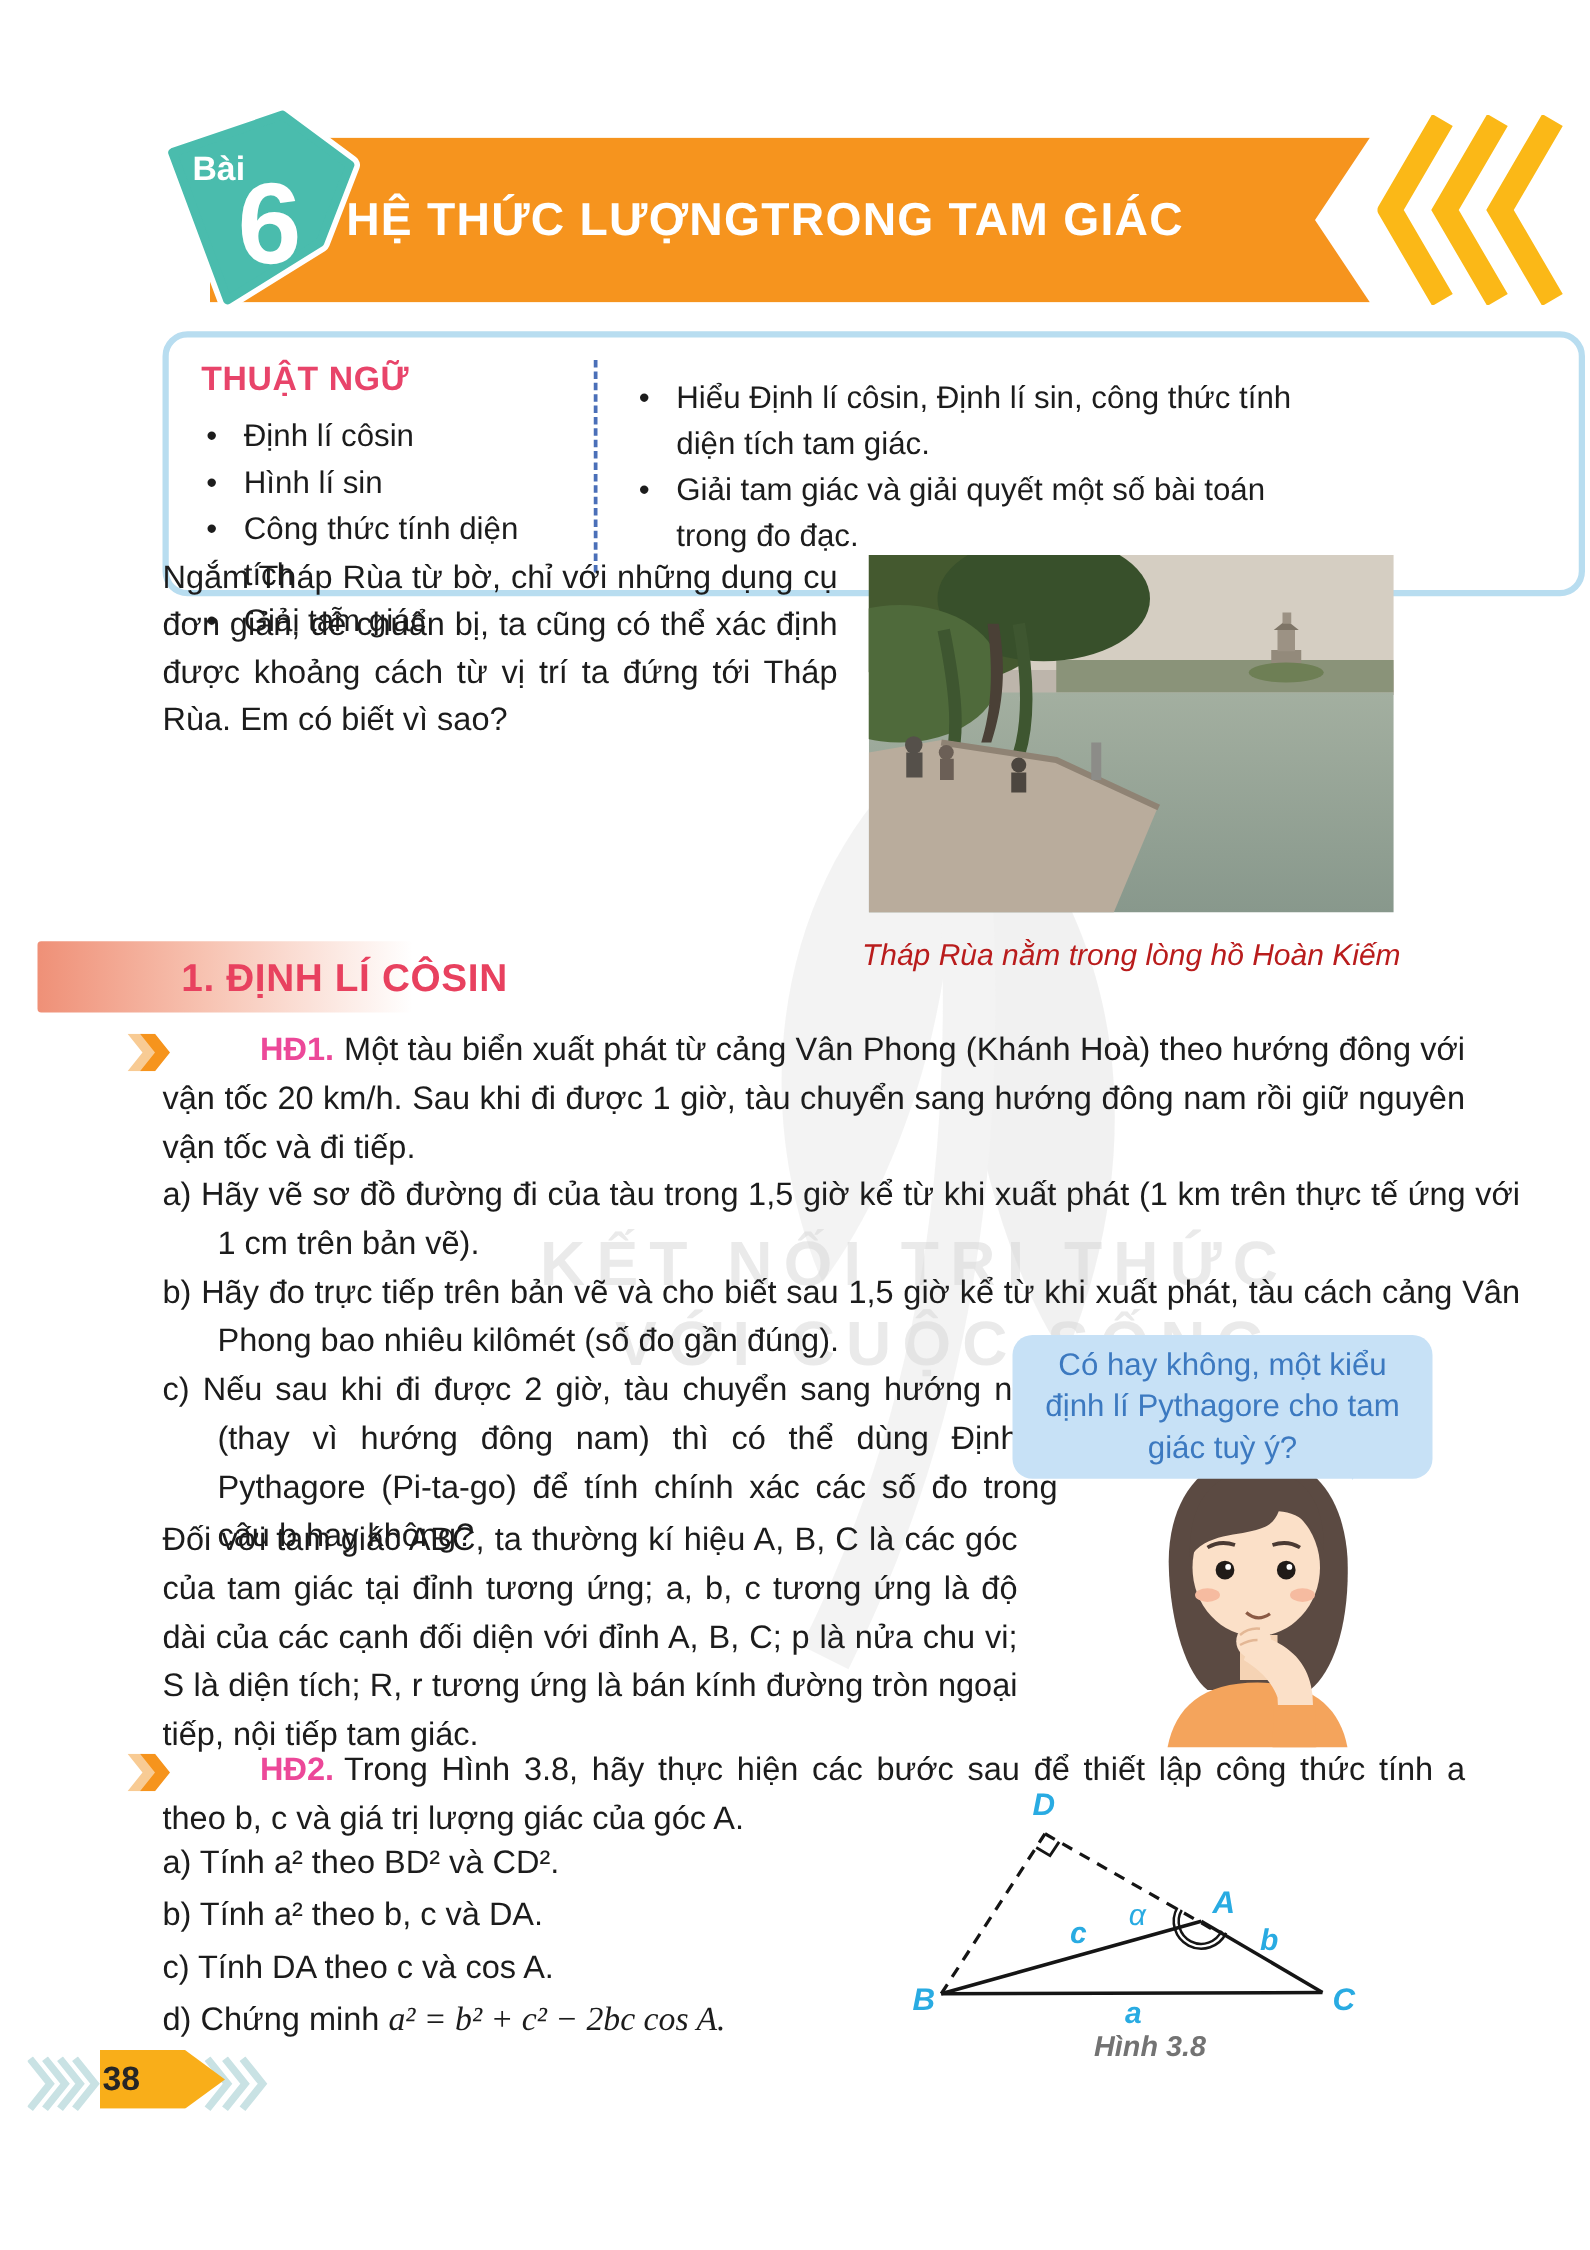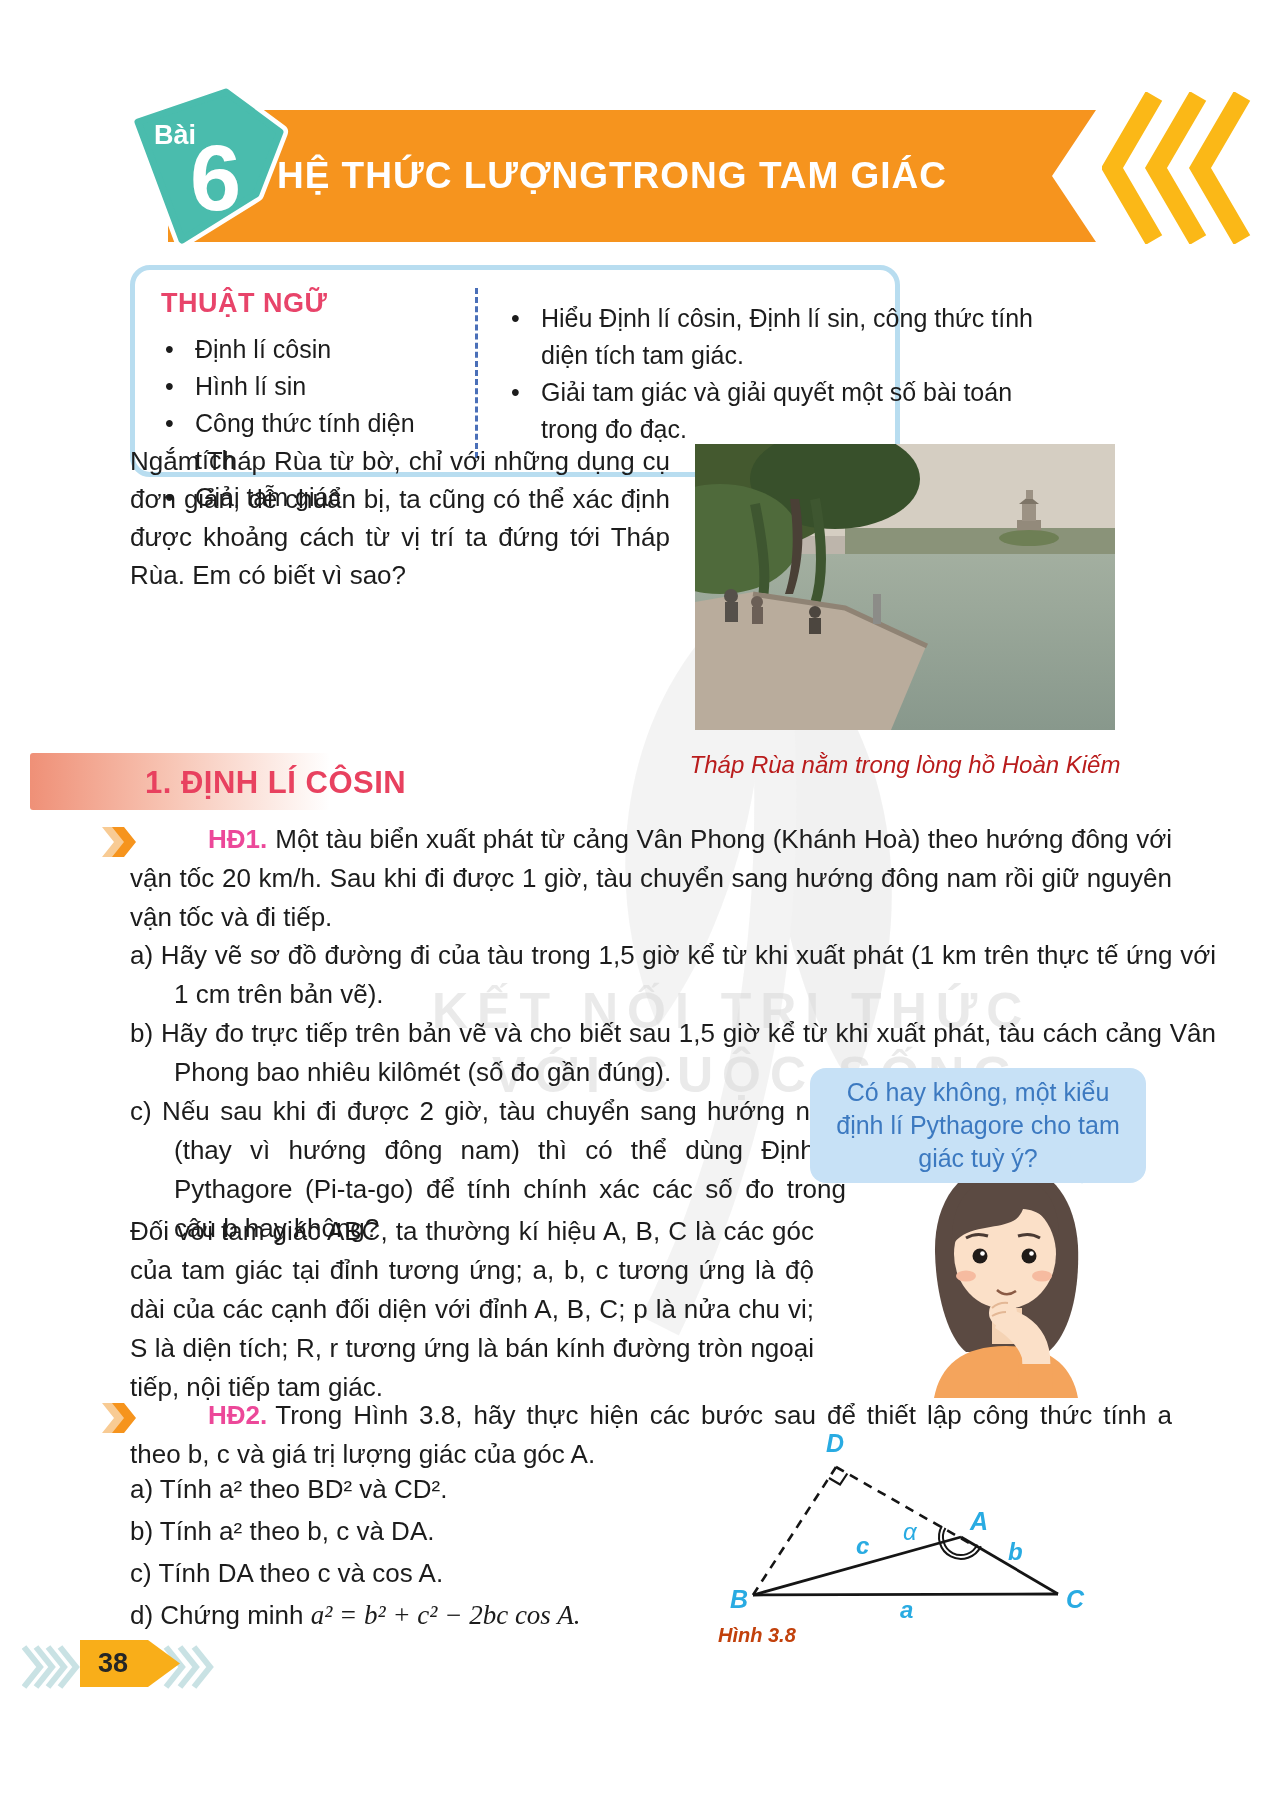--- a/index.html
+++ b/index.html
@@ -23,21 +23,21 @@
   }
   .banner .t1,.banner .t2{
     color:#ffffff;font-weight:800;font-size:37px;line-height:50px;letter-spacing:1px;
   }
   .chevrons-right{left:1102px;top:92px;}
   .badge{left:128px;top:86px;}
   .badge text{font-family:"Liberation Sans",sans-serif;}
 
   
   .infobox{
-    left:130px;top:265px;width:770px;height:212px;
+    left:130px;top:265px;width:1138px;height:212px;
     border:5px solid #B8DDF0;border-radius:20px;box-sizing:border-box;
     background:#ffffff;
   }
   .infobox .divider{
     position:absolute;left:340px;top:18px;bottom:14px;
     border-left:3px dashed #4A6FB8;
   }
   .col-terms{position:absolute;left:26px;top:18px;width:300px;}
   .col-skills{position:absolute;left:372px;top:18px;width:560px;}
   .box-heading{font-size:27px;font-weight:800;letter-spacing:0.5px;}
@@ -104,40 +104,40 @@
   .bubble-text{color:#3C79C0;font-size:25px;line-height:33px;text-align:center;}
   .bubble-tail{
     left:1060px;top:1148px;width:40px;height:36px;background:#C7E1F6;
     clip-path:polygon(18% 0,100% 0,55% 100%);
   }
   .girl{left:900px;top:1150px;}
 
   
   .figure{left:718px;top:1432px;}
   .fig-caption{
-    left:718px;top:1624px;width:404px;
-    color:#c2410c;font-style:italic;font-weight:700;font-size:20px;
+    left:718px;top:1624px;width:404px;text-align:center;
+    color:#737373;font-style:italic;font-weight:700;font-size:23px;
   }
 
   
   .wm-text{
     color:#D9D9D9;font-weight:800;letter-spacing:9px;font-size:50px;
     opacity:0.55;white-space:nowrap;
   }
   .wm1{left:432px;top:982px;}
   .wm2{left:492px;top:1046px;}
   .wm-leaf{left:520px;top:556px;opacity:0.6;}
 
   
   .page-badge{
     left:80px;top:1640px;width:100px;height:47px;background:#F9AE19;
     clip-path:polygon(0 0,68% 0,100% 50%,68% 100%,0 100%);
     display:flex;align-items:center;
   }
-  .page-num{font-size:27px;font-weight:700;color:#262626;padding-left:18px;text-align:right;}
+  .page-num{font-size:27px;font-weight:700;color:#262626;padding-left:2px;text-align:right;}
   .foot-chev-l{left:22px;top:1645px;}
   .foot-chev-r{left:152px;top:1645px;}
 </style>
 </head>
 <body>
 
 <svg class="abs z0 wm-leaf" width="480" height="780" viewBox="0 0 480 780">
   <path d="M238,30 C110,120 70,310 138,470 C205,380 262,215 238,30 Z" fill="#ECECEC"></path>
   <path d="M252,55 C372,165 408,345 332,530 C268,435 228,250 252,55 Z" fill="#E9E9E9"></path>
   <path d="M140,770 C225,600 268,400 252,140" stroke="#ECECEC" stroke-width="42" fill="none"></path>

